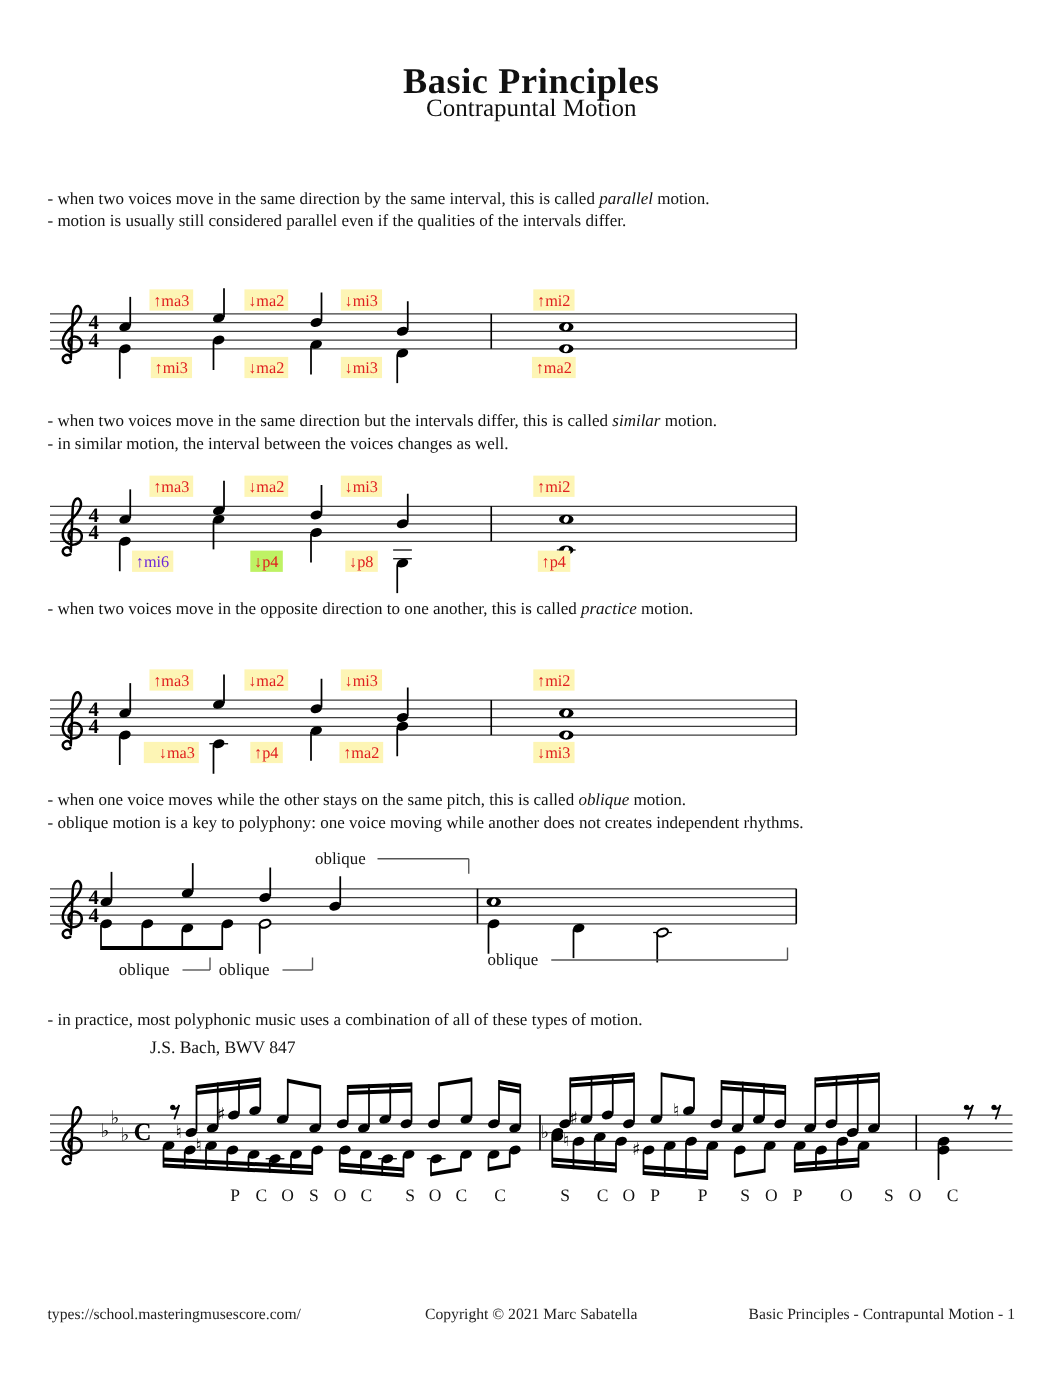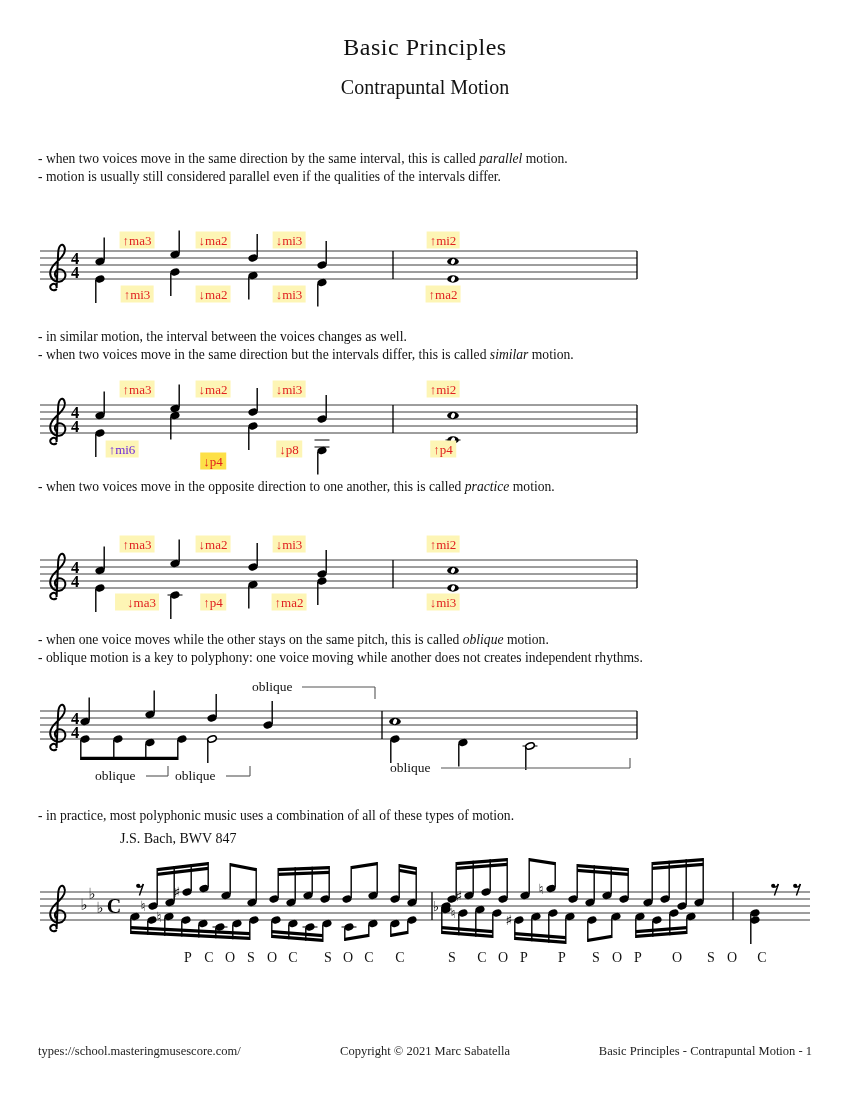--- a/index.html
+++ b/index.html
@@ -1,19 +1,19 @@
 <!DOCTYPE html>
 <html><head>
 <meta charset="utf-8">
 <style>
   html,body{margin:0;padding:0;background:#e8e8e8;}
   .page{position:relative;width:850px;height:1100px;background:#ffffff;margin:0 auto;
         font-family:"Liberation Serif",serif;color:#111;overflow:hidden;}
-  .title{position:absolute;left:0;right:0;top:34px;text-align:center;font-size:24px;
-         font-weight:400;margin:0;letter-spacing:.5px;}
+  .title{position:absolute;left:0;right:0;top:34px;text-align:center;font-size:29px;
+         font-weight:700;margin:15px;letter-spacing:.5px;}
   .subtitle{position:absolute;left:0;right:0;top:76px;text-align:center;font-size:20px;
          font-weight:400;margin:0;}
   .para{position:absolute;left:38px;right:30px;font-size:13.6px;line-height:17.6px;}
   .para .it{font-style:italic;}
   #music-svg{position:absolute;left:0;top:0;}
   .ilabel{position:absolute;transform:translate(-50%,-50%);font-size:13px;line-height:13px;
           padding:2px 3px;white-space:nowrap;font-family:"Liberation Serif","DejaVu Sans",serif;}
   .bletter{position:absolute;transform:translate(-50%,-50%);font-size:14px;color:#111;}
   .omark{position:absolute;transform:translate(0,-50%);font-size:13.5px;color:#111;white-space:nowrap;}
   .caption{position:absolute;left:120px;top:831px;font-size:14px;}
@@ -28,22 +28,22 @@
 <div class="page">
   <h1 class="title">Basic Principles</h1>
   <h2 class="subtitle">Contrapuntal Motion</h2>
 
   <div>
       <div class="para" style="top: 150px;">
         <div><span>- when two voices move in the same direction by the same interval, this is called </span><span class="it">parallel</span><span> motion.</span></div>
         <div><span>- motion is usually still considered parallel even if the qualities of the intervals differ.</span></div>
       </div>
       <div class="para" style="top: 328px;">
+        <div><span>- when two voices move in the same direction but the intervals differ, this is called </span><span class="it">similar</span><span> motion.</span></div>
         <div><span>- in similar motion, the interval between the voices changes as well.</span></div>
-        <div><span>- when two voices move in the same direction but the intervals differ, this is called </span><span class="it">similar</span><span> motion.</span></div>
       </div>
       <div class="para" style="top: 478px;">
         <div><span>- when two voices move in the opposite direction to one another, this is called </span><span class="it">practice</span><span> motion.</span></div>
       </div>
       <div class="para" style="top: 631px;">
         <div><span>- when one voice moves while the other stays on the same pitch, this is called </span><span class="it">oblique</span><span> motion.</span></div>
         <div><span>- oblique motion is a key to polyphony: one voice moving while another does not creates independent rhythms.</span></div>
       </div>
       <div class="para" style="top: 807px;">
         <div><span>- in practice, most polyphonic music uses a combination of all of these types of motion.</span></div>
@@ -380,21 +380,21 @@
       <div class="ilabel" style="left: 443px; top: 240px; background: rgb(253, 245, 181); color: rgb(224, 32, 32);">↑mi2</div>
       <div class="ilabel" style="left: 137px; top: 294px; background: rgb(253, 245, 181); color: rgb(224, 32, 32);">↑mi3</div>
       <div class="ilabel" style="left: 213px; top: 294px; background: rgb(253, 245, 181); color: rgb(224, 32, 32);">↓ma2</div>
       <div class="ilabel" style="left: 289px; top: 294px; background: rgb(253, 245, 181); color: rgb(224, 32, 32);">↓mi3</div>
       <div class="ilabel" style="left: 443px; top: 294px; background: rgb(253, 245, 181); color: rgb(224, 32, 32);">↑ma2</div>
       <div class="ilabel" style="left: 137px; top: 389px; background: rgb(253, 245, 181); color: rgb(224, 32, 32);">↑ma3</div>
       <div class="ilabel" style="left: 213px; top: 389px; background: rgb(253, 245, 181); color: rgb(224, 32, 32);">↓ma2</div>
       <div class="ilabel" style="left: 289px; top: 389px; background: rgb(253, 245, 181); color: rgb(224, 32, 32);">↓mi3</div>
       <div class="ilabel" style="left: 443px; top: 389px; background: rgb(253, 245, 181); color: rgb(224, 32, 32);">↑mi2</div>
       <div class="ilabel" style="left: 122px; top: 449px; background: rgb(253, 245, 181); color: #6d28d9; text-align: center;">↑mi6</div>
-      <div class="ilabel" style="left: 213px; top: 461px; background: #fde047; color: rgb(224, 32, 32);">↓p4</div>
+      <div class="ilabel" style="left: 213px; top: 449px; background: #bef264; color: rgb(224, 32, 32);">↓p4</div>
       <div class="ilabel" style="left: 289px; top: 449px; background: rgb(253, 245, 181); color: rgb(224, 32, 32);">↓p8</div>
       <div class="ilabel" style="left: 443px; top: 449px; background: rgb(253, 245, 181); color: rgb(224, 32, 32);">↑p4</div>
       <div class="ilabel" style="left: 137px; top: 544px; background: rgb(253, 245, 181); color: rgb(224, 32, 32);">↑ma3</div>
       <div class="ilabel" style="left: 213px; top: 544px; background: rgb(253, 245, 181); color: rgb(224, 32, 32);">↓ma2</div>
       <div class="ilabel" style="left: 289px; top: 544px; background: rgb(253, 245, 181); color: rgb(224, 32, 32);">↓mi3</div>
       <div class="ilabel" style="left: 443px; top: 544px; background: rgb(253, 245, 181); color: rgb(224, 32, 32);">↑mi2</div>
       <div class="ilabel" style="left: 137px; top: 602px; background: rgb(253, 245, 181); color: rgb(224, 32, 32); padding-left: 12px;">↓ma3</div>
       <div class="ilabel" style="left: 213px; top: 602px; background: rgb(253, 245, 181); color: rgb(224, 32, 32);">↑p4</div>
       <div class="ilabel" style="left: 289px; top: 602px; background: rgb(253, 245, 181); color: rgb(224, 32, 32);">↑ma2</div>
       <div class="ilabel" style="left: 443px; top: 602px; background: rgb(253, 245, 181); color: rgb(224, 32, 32);">↓mi3</div>

